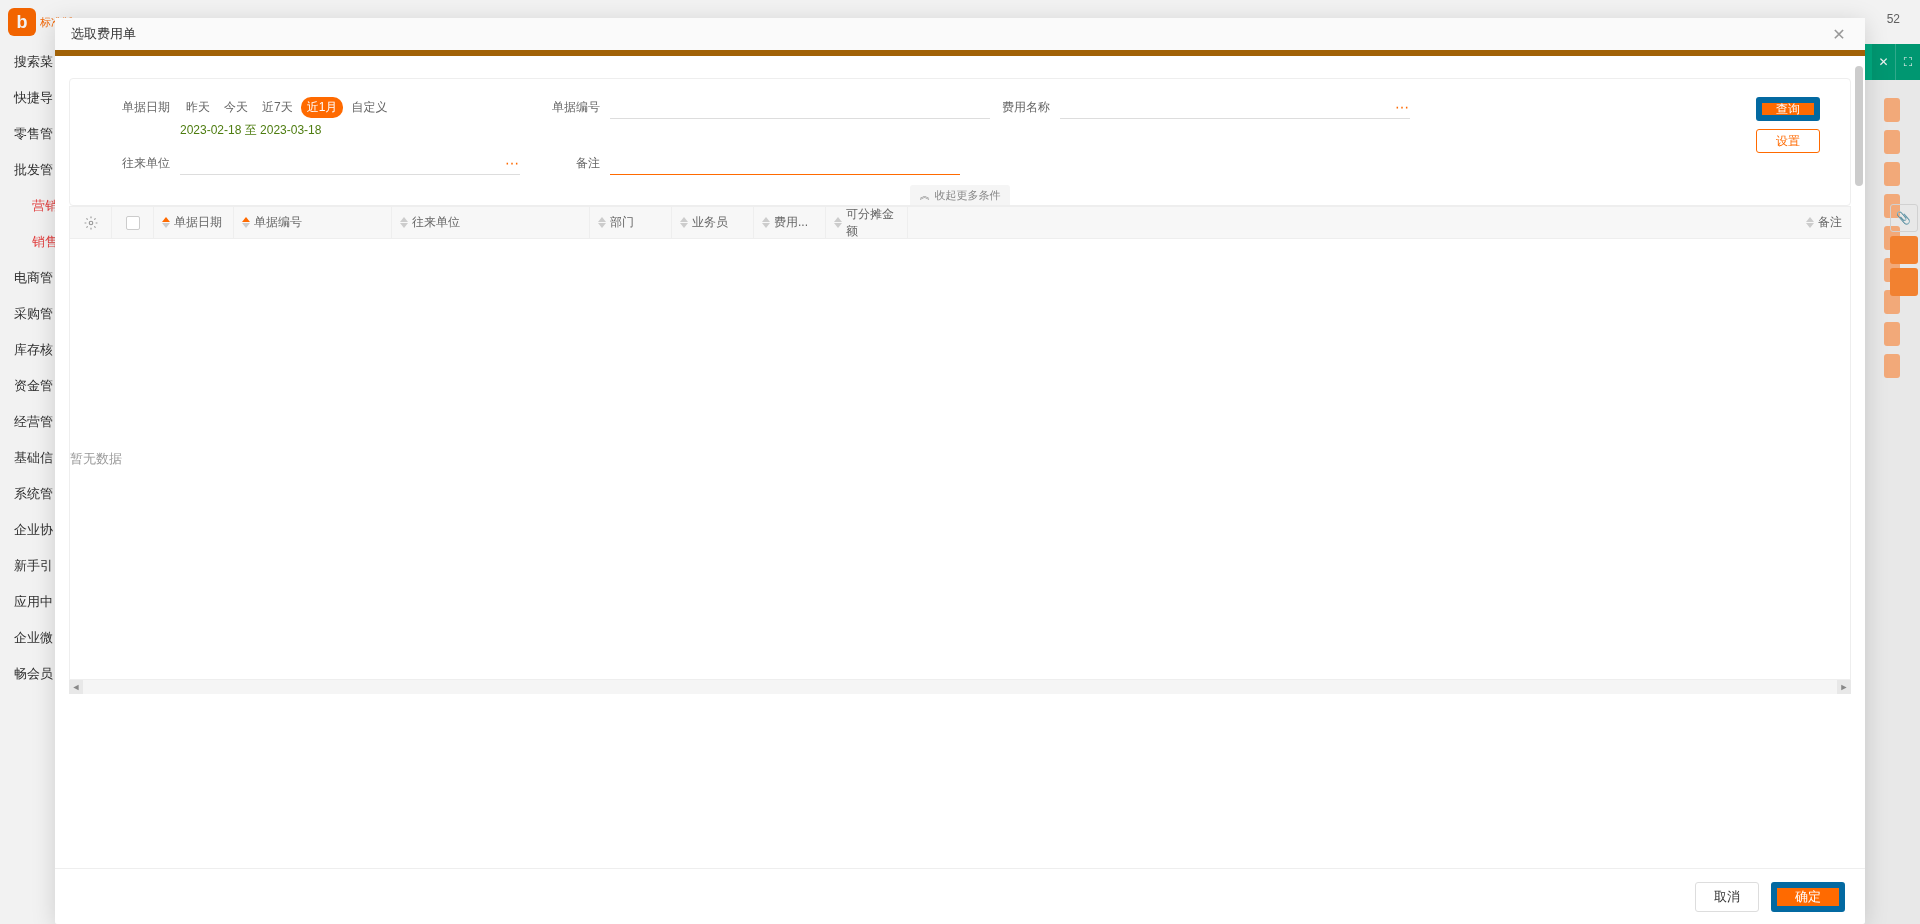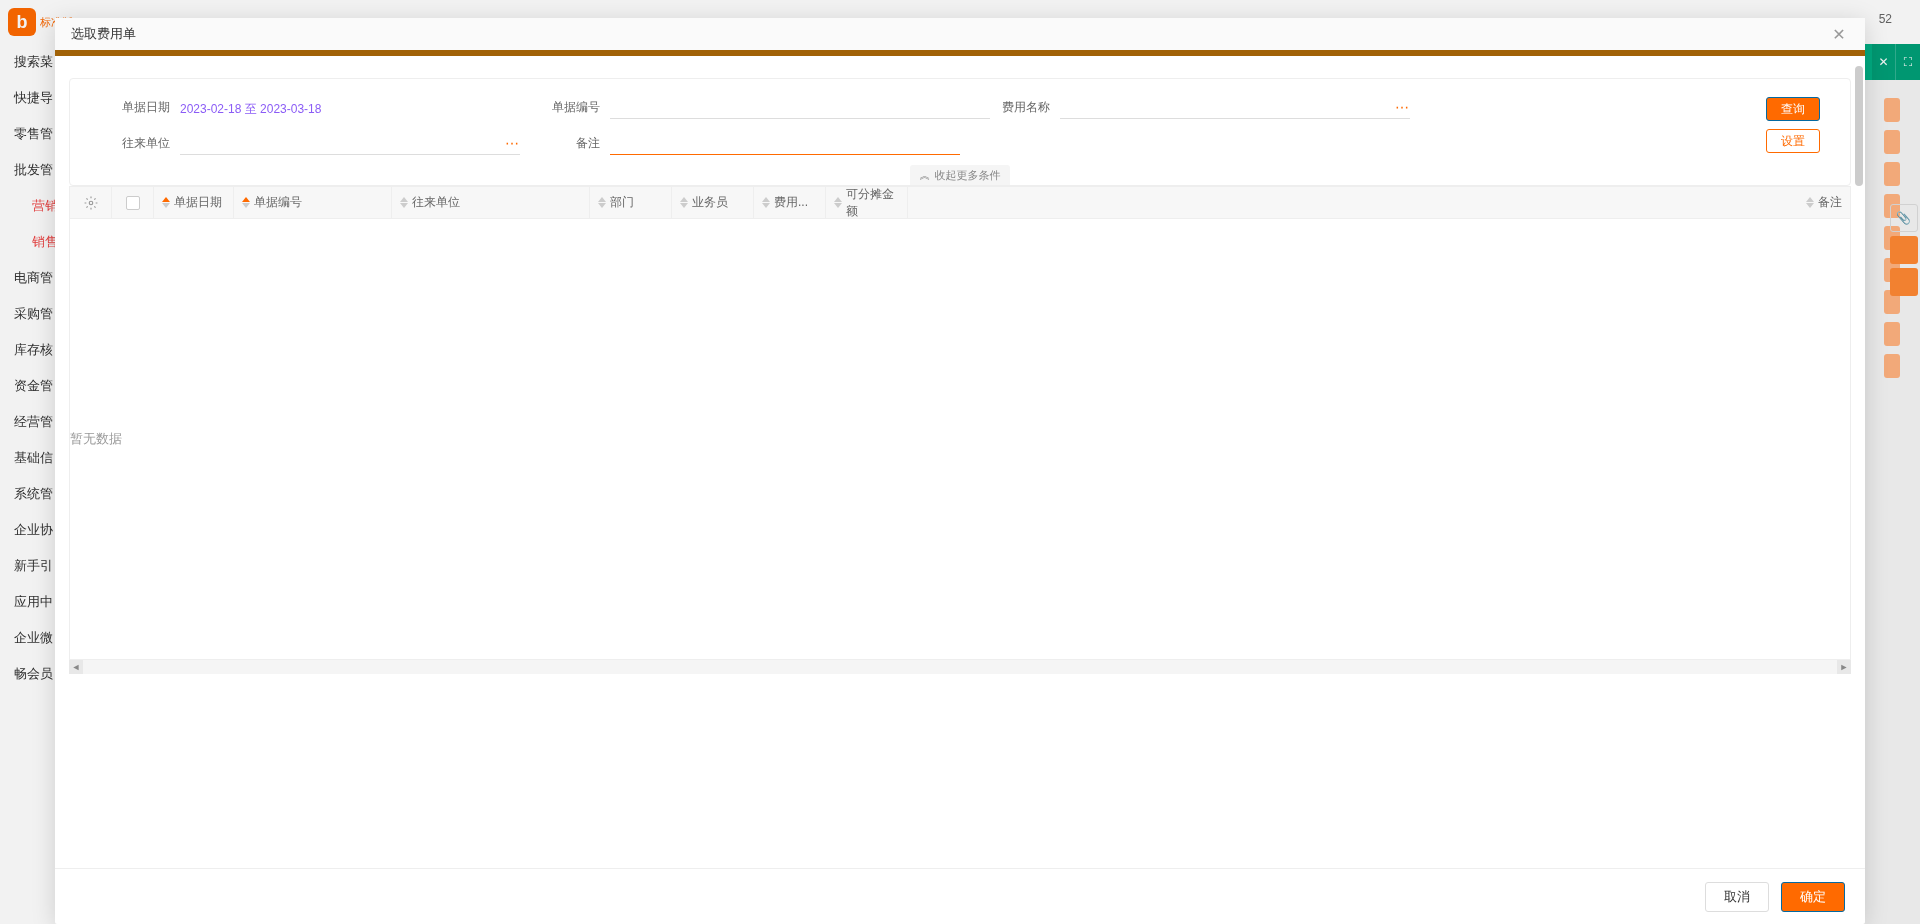--- a/index.html
+++ b/index.html
@@ -3,21 +3,21 @@
   <meta charset="utf-8">
   <style>
     * { margin: 0; padding: 0; box-sizing: border-box; }
     body { font-family: "Microsoft YaHei", Arial, sans-serif; font-size: 12px; color: #333; background: #f5f5f5; overflow: hidden; width: 1920px; height: 924px; position: relative; }
     
     
     .bg-header { position: absolute; top: 0; left: 0; right: 0; height: 44px; background: #fff; display: flex; align-items: center; padding: 0 8px; }
     .logo-box { width: 92px; height: 44px; display: flex; align-items: center; }
     .logo-icon { width: 28px; height: 28px; background: #ff6a00; border-radius: 6px; display: inline-flex; align-items: center; justify-content: center; color: #fff; font-weight: bold; font-size: 18px; }
     .logo-text { color: #ff6a00; font-size: 11px; margin-left: 4px; }
-    .user-info { position: absolute; right: 28px; top: 12px; color: #666; font-size: 12px; }
+    .user-info { position: absolute; right: 20px; top: 12px; color: #666; font-size: 12px; }
     
     .bg-topbar { position: absolute; top: 44px; left: 92px; right: 0; height: 36px; background: #00b386; }
     .bg-topbar-btn { position: absolute; right: 0; top: 0; height: 36px; width: 24px; background: #00a078; display: flex; align-items: center; justify-content: center; color: #fff; }
     .bg-topbar-btn2 { position: absolute; right: 24px; top: 0; height: 36px; width: 24px; background: #00a078; display: flex; align-items: center; justify-content: center; color: #fff; border-right: 1px solid rgba(255,255,255,0.2); }
     
     .bg-sidebar { position: absolute; left: 0; top: 44px; bottom: 0; width: 92px; background: #fff; border-right: 1px solid #eee; }
     .bg-sidebar-item { height: 36px; display: flex; align-items: center; padding: 0 14px; color: #333; font-size: 13px; white-space: nowrap; overflow: hidden; }
     .bg-sidebar-item.sub { padding-left: 32px; color: #ef4444; text-align: right; }
     
     .bg-right-icons { position: absolute; right: 0; top: 200px; width: 32px; }
@@ -44,30 +44,30 @@
     .filter-group.g1 { width: 430px; }
     .filter-group.g2 { width: 450px; }
     .filter-group.g3 { flex: 1; }
     .filter-label { width: 60px; text-align: right; color: #666; font-size: 12px; padding-top: 2px; margin-right: 10px; flex-shrink: 0; }
     .filter-label.wide { width: 80px; }
     .filter-content { flex: 1; }
     
     .date-quick { display: flex; gap: 2px; align-items: center; }
     .date-chip { padding: 2px 6px; color: #666; font-size: 12px; border-radius: 10px; cursor: pointer; }
     .date-chip.active { background: #ff6a00; color: #fff; }
-    .date-range { color: #8b5cf6; font-size: 12px; margin-top: 4px; }
+    .date-range { color: #4d7c0f; font-size: 12px; margin-top: 4px; }
     
     .filter-input { width: 100%; border: none; border-bottom: 1px solid #ddd; height: 22px; outline: none; font-size: 12px; background: transparent; }
     .filter-input.active { border-bottom-color: #ff6a00; }
     .input-wrap { position: relative; }
     .input-more { position: absolute; right: 0; bottom: 4px; color: #ff6a00; font-size: 14px; letter-spacing: 1px; cursor: pointer; }
     
     .filter-actions { position: absolute; right: 30px; top: 18px; display: flex; flex-direction: column; gap: 8px; }
     .btn { min-width: 50px; height: 24px; border-radius: 3px; display: flex; align-items: center; justify-content: center; font-size: 12px; cursor: pointer; padding: 0 14px; }
-    .btn-primary { background: #ff6a00; color: #fff; border: 1px solid #0369a1; }
+    .btn-primary { background: #ff6a00; color: #fff; border: 6px solid #0369a1; }
     .btn-outline { background: #fff; color: #ff6a00; border: 1px solid #ff6a00; }
     .btn-default { background: #fff; color: #333; border: 1px solid #ddd; }
     
     .collapse-bar { margin: 0 auto; width: 100px; height: 20px; background: #f5f5f5; border-radius: 3px 3px 0 0; display: flex; align-items: center; justify-content: center; color: #888; font-size: 11px; gap: 4px; cursor: pointer; margin-top: -4px; }
     
     .detail-header { display: flex; align-items: center; padding: 12px 14px 8px; gap: 14px; }
     .detail-title { font-size: 13px; color: #333; font-weight: 500; }
     .detail-count { font-size: 12px; color: #333; }
     .detail-total { font-size: 12px; color: #999; }
     
@@ -156,20 +156,27 @@
     <span class="modal-close">✕</span>
   </div>
 
   <div class="modal-body">
     <div class="filter-panel">
 
       <div class="filter-row">
         <div class="filter-group g1">
           <div class="filter-label">单据日期</div>
           <div class="filter-content">
+            <div class="date-quick" id="date-quick">
+                <span class="date-chip">昨天</span>
+                <span class="date-chip">今天</span>
+                <span class="date-chip">近7天</span>
+                <span class="date-chip active">近1月</span>
+                <span class="date-chip">自定义</span>
+              </div>
             <div class="date-range">2023-02-18 至 2023-03-18</div>
           </div>
         </div>
         <div class="filter-group g2">
           <div class="filter-label">单据编号</div>
           <div class="filter-content"><input class="filter-input" style=""></div>
         </div>
         <div class="filter-group g3">
           <div class="filter-label">费用名称</div>
           <div class="filter-content input-wrap" style="max-width:350px">

